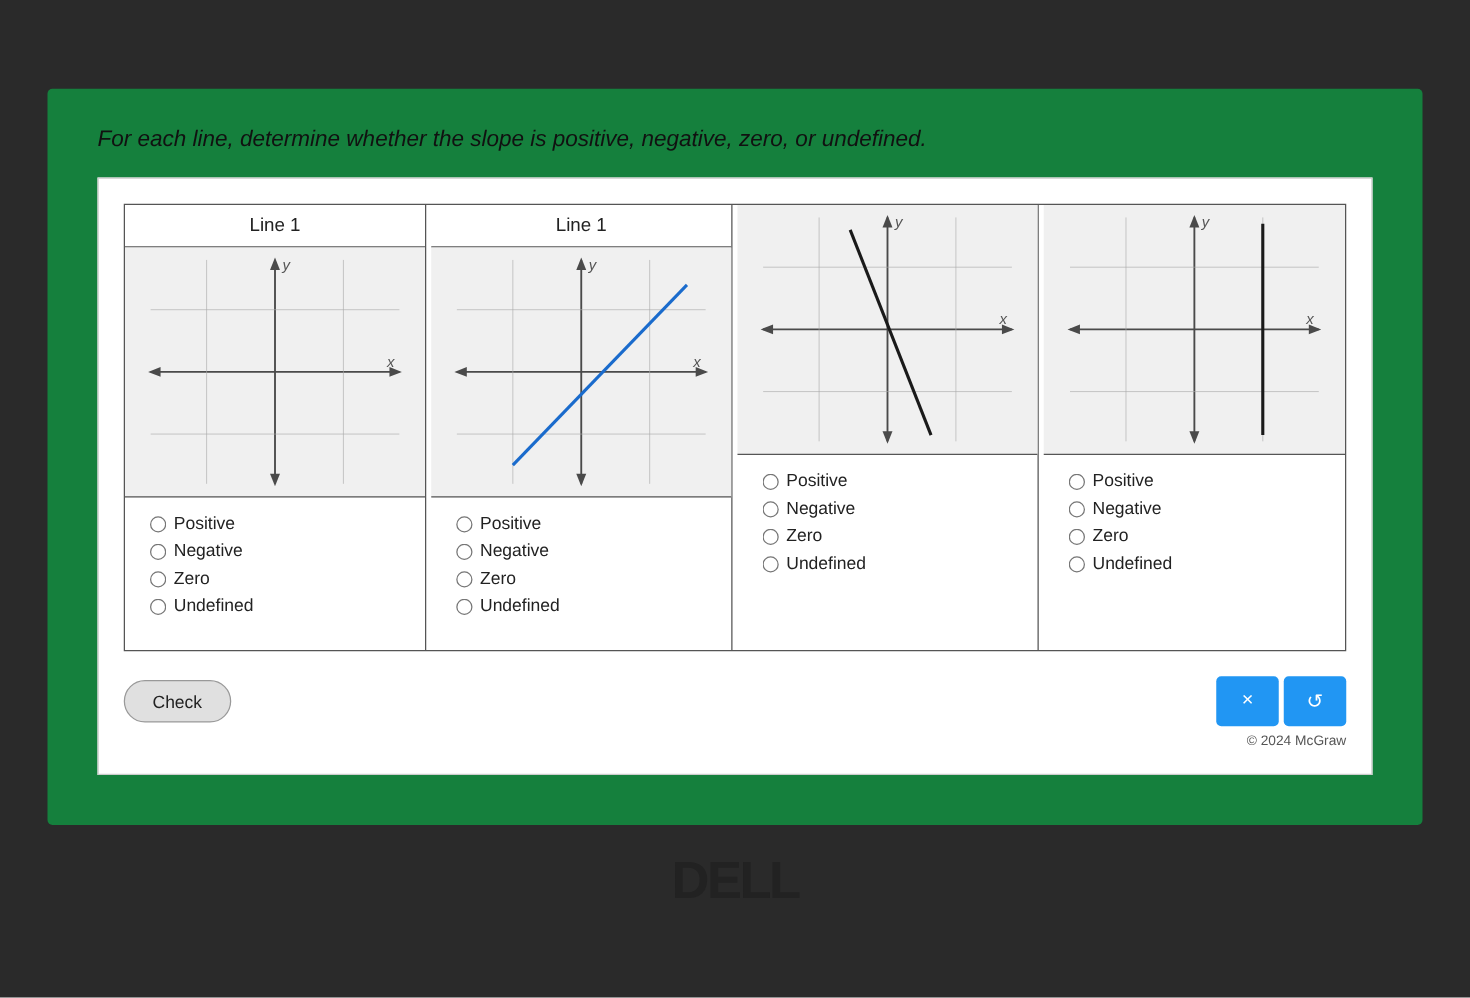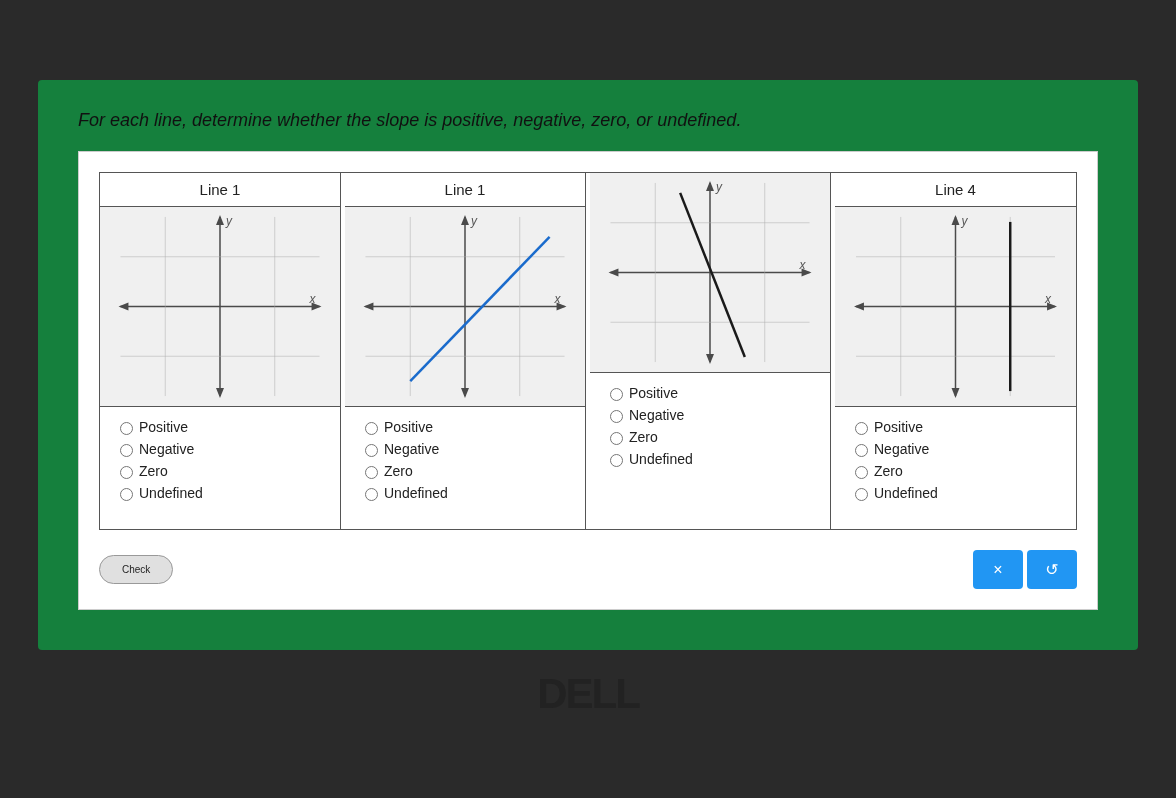--- a/index.html
+++ b/index.html
@@ -95,21 +95,21 @@
       justify-content: space-between;
       align-items: center;
       margin-top: 20px;
     }
 
     .check-button {
       background: #e0e0e0;
       border: 1px solid #999;
       border-radius: 20px;
       padding: 8px 22px;
-      font-size: 10px;
+      font-size: 14px;
       cursor: pointer;
       color: #222;
     }
 
     .action-buttons {
       display: flex;
       gap: 4px;
     }
 
     .action-btn {
@@ -270,21 +270,20 @@
             <span>Zero</span>
           </label>
           <label class="radio-option">
             <input type="radio" name="line3" value="Undefined" style="">
             <span>Undefined</span>
           </label>
         </div>
       </div>
 
       <div class="line-column">
-        <div class="line-header">Line 4</div>
         <div class="graph-area">
           <svg class="graph-svg" viewBox="0 0 220 200">
             <line x1="110" y1="10" x2="110" y2="190" stroke="#4a4a4a" stroke-width="1.5"></line>
             <line x1="10" y1="100" x2="210" y2="100" stroke="#4a4a4a" stroke-width="1.5"></line>
             <polygon points="110,8 106,18 114,18" fill="#4a4a4a"></polygon>
             <polygon points="110,192 106,182 114,182" fill="#4a4a4a"></polygon>
             <polygon points="212,100 202,96 202,104" fill="#4a4a4a"></polygon>
             <polygon points="8,100 18,96 18,104" fill="#4a4a4a"></polygon>
             <line x1="55" y1="10" x2="55" y2="190" stroke="#aaa" stroke-width="0.5"></line>
             <line x1="165" y1="10" x2="165" y2="190" stroke="#aaa" stroke-width="0.5"></line>
@@ -319,18 +318,19 @@
     </div>
 
     <div class="bottom-bar">
       <button class="check-button">Check</button>
       <div class="action-buttons">
         <button class="action-btn">×</button>
         <button class="action-btn">↺</button>
       </div>
     </div>
 
+    <div class="copyright">© 2024 McGraw</div>
   </div>
 </div>
 
 <div class="dell-logo">
   <span class="dell-text">DELL</span>
 </div>
 
 </body></html>

